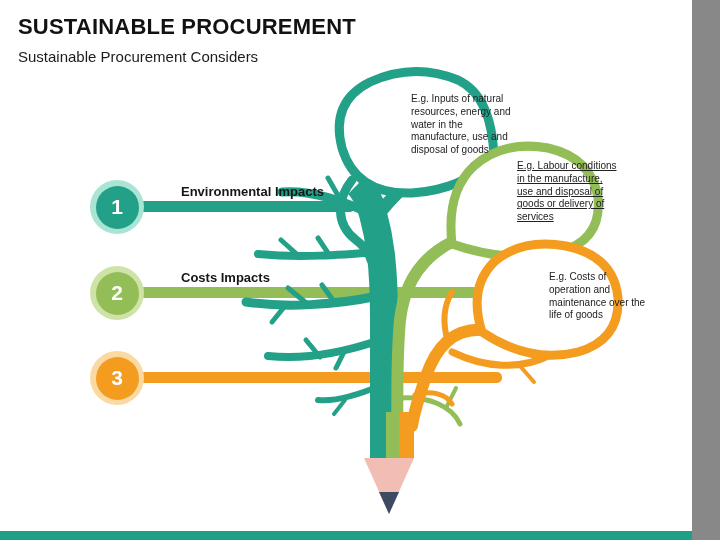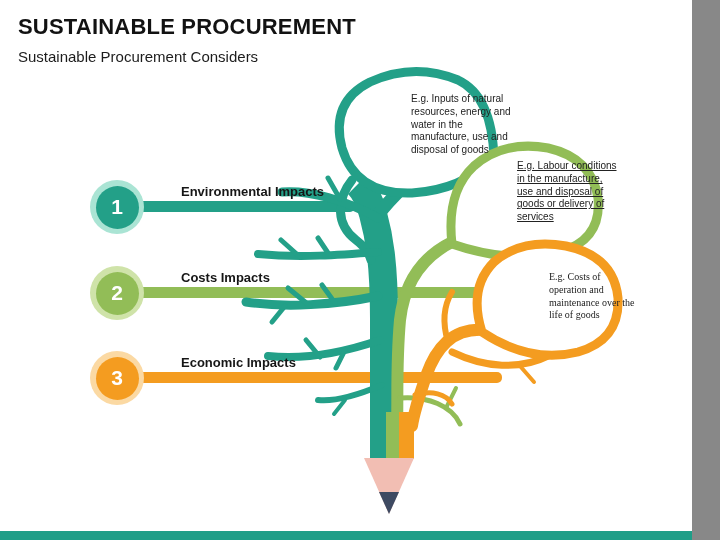--- a/index.html
+++ b/index.html
@@ -34,21 +34,21 @@
     position:absolute;left:55px;top:4px;font-size:13px;font-weight:700;color:#161616;
     white-space:nowrap;
     margin-left:36px;
   }
   .callout-text{
     position:absolute;font-size:10px;line-height:1.28;color:#222222;
     white-space:pre-line;font-weight:400;margin-left:48px;
   }
   .callout-1{left:363px;top:93px;width:108px;}
   .callout-2{left:469px;top:160px;width:118px;text-decoration:underline;}
-  .callout-3{left:501px;top:271px;width:124px;font-family:Liberation Serif, serif;}
+  .callout-3{left:501px;top:271px;width:124px;}
   .footer-bar{
     position:absolute;left:0;bottom:0;width:720px;height:9px;background:#1f9e88;
   }
 </style>
 </head>
 <body>
 
 <div class="slide">
 
   <div class="title">SUSTAINABLE PROCUREMENT</div>
@@ -119,21 +119,20 @@
     <div class="badge-outer">
       <div class="badge-inner">2</div>
     </div>
     <div class="impact-label">Costs Impacts</div>
   </div>
 
   <div class="impact-item item-3" style="left:90px;top:351px;">
     <div class="badge-outer">
       <div class="badge-inner">3</div>
     </div>
-    <div class="impact-label">Economic Impacts</div>
   </div>
 
   <div class="callout-text callout-1">E.g. Inputs of natural
 resources, energy and
 water in the
 manufacture, use and
 disposal of goods</div>
   <div class="callout-text callout-2">E.g. Labour conditions
 in the manufacture,
 use and disposal of

